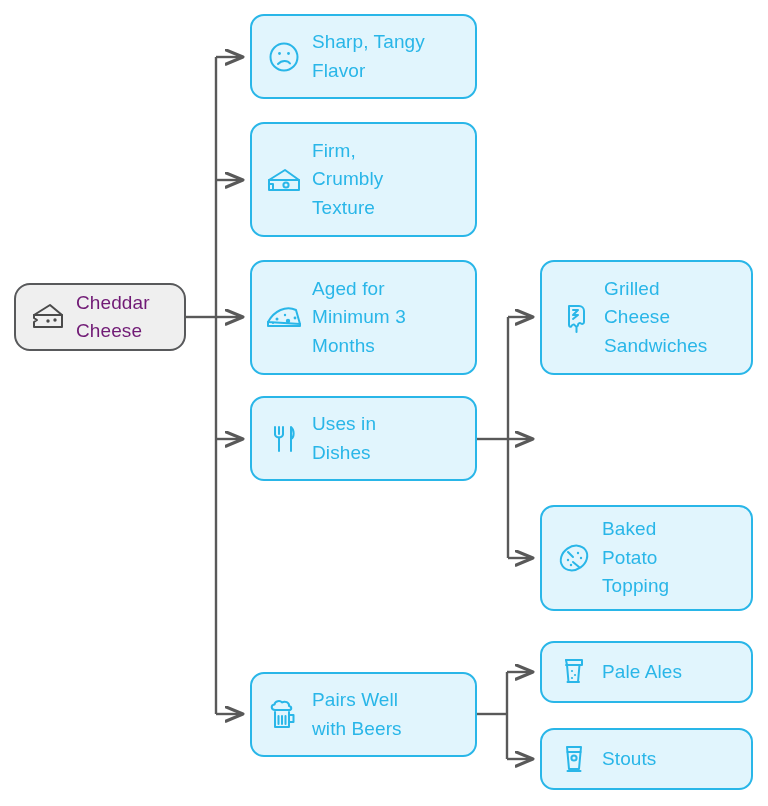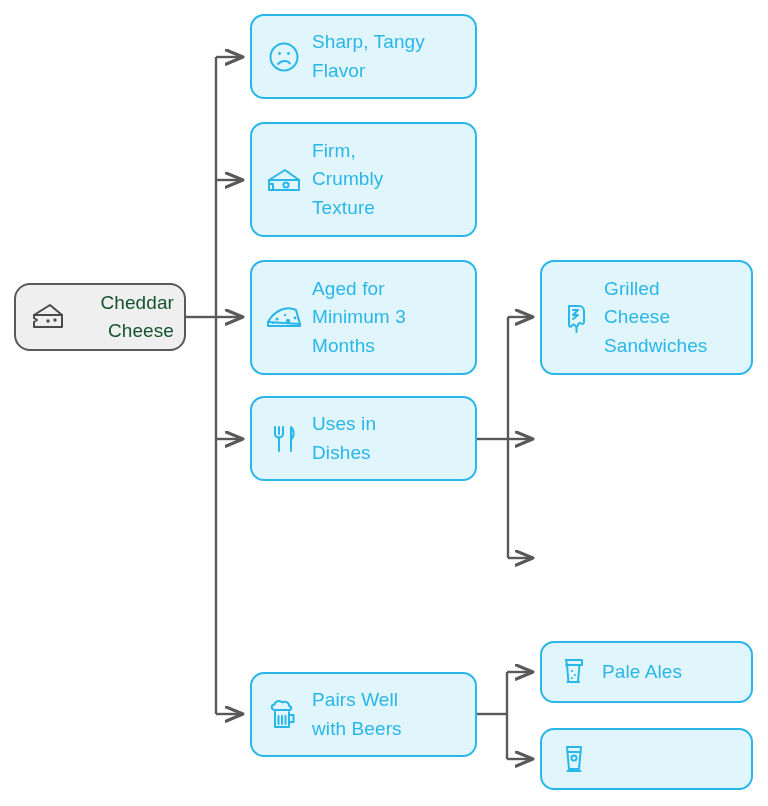--- a/index.html
+++ b/index.html
@@ -57,23 +57,22 @@
     display: block;
   }
   .node-label {
     flex: 1 1 auto;
     font-size: 19px;
     line-height: 1.5;
     letter-spacing: 0.1px;
     white-space: pre-line;
   }
   .node-root .node-label {
-    color: #14532d;
+    color: #701a75;
     font-size: 19px;
-    text-align: right;
   }
   .node-branch .node-label {
     color: #29b6e8;
   }
 </style>
 </head>
 <body>
 
 <div id="canvas">
 
@@ -203,20 +202,36 @@
         <path d="M17 12 L22 12 L17 17 L22 17 L17 21"></path>
         <path d="M20.5 29 L20.5 34"></path>
       </svg>
     </span>
     <span class="node-label">Grilled
 Cheese
 Sandwiches</span>
   </div>
 
 
+  <div class="node node-branch" style="left: 540px; top: 505px; width: 213px; height: 106px;">
+    <span class="node-icon">
+      <svg width="40" height="40" viewBox="0 0 40 40" fill="none" stroke="#29b6e8" stroke-width="2" stroke-linecap="round" stroke-linejoin="round">
+        <ellipse cx="20" cy="20" rx="14" ry="11.5" transform="rotate(-35 20 20)"></ellipse>
+        <path d="M14 14 L19 19"></path>
+        <path d="M19 24 L25 29"></path>
+        <circle cx="24" cy="15" r="1.2" fill="#29b6e8" stroke="none"></circle>
+        <circle cx="27" cy="20" r="1.2" fill="#29b6e8" stroke="none"></circle>
+        <circle cx="14" cy="22" r="1.2" fill="#29b6e8" stroke="none"></circle>
+        <circle cx="17" cy="27" r="1.2" fill="#29b6e8" stroke="none"></circle>
+      </svg>
+    </span>
+    <span class="node-label">Baked
+Potato
+Topping</span>
+  </div>
 
   <div class="node node-branch" style="left: 540px; top: 641px; width: 213px; height: 62px; justify-content: space-between;">
     <span class="node-icon">
       <svg width="40" height="40" viewBox="0 0 40 40" fill="none" stroke="#29b6e8" stroke-width="2" stroke-linecap="round" stroke-linejoin="round">
         <path d="M12 8 L28 8 L28 13 L24 13"></path>
         <path d="M12 8 L13 13 L14.5 30 L24 30 L25.5 13 L12 13"></path>
         <path d="M13.5 30 L25 30"></path>
         <circle cx="18" cy="19" r="1.1" fill="#29b6e8" stroke="none"></circle>
         <circle cx="21" cy="23" r="1.1" fill="#29b6e8" stroke="none"></circle>
         <circle cx="18" cy="26" r="1.1" fill="#29b6e8" stroke="none"></circle>
@@ -227,15 +242,16 @@
 
   <div class="node node-branch" style="left: 540px; top: 728px; width: 213px; height: 62px;">
     <span class="node-icon">
       <svg width="40" height="40" viewBox="0 0 40 40" fill="none" stroke="#29b6e8" stroke-width="2" stroke-linecap="round" stroke-linejoin="round">
         <path d="M13 8 L27 8 L25 30 L15 30 Z"></path>
         <path d="M13.5 13 L26.5 13"></path>
         <path d="M13.5 32 L26.5 32"></path>
         <circle cx="20" cy="19" r="2.6"></circle>
       </svg>
     </span>
+    <span class="node-label">Stouts</span>
   </div>
 
 </div>
 
 </body></html>

